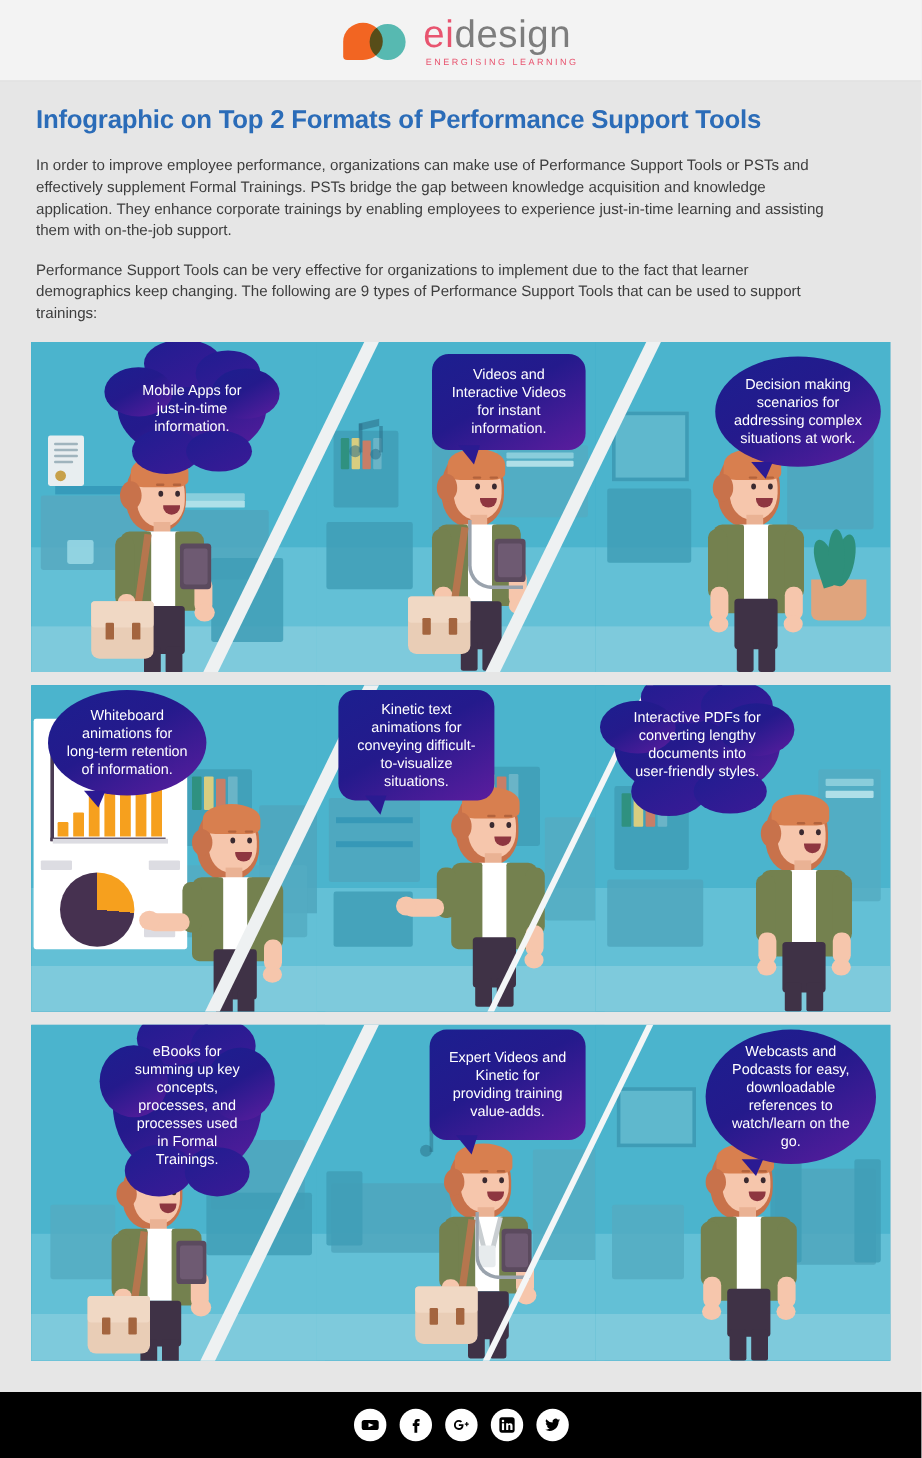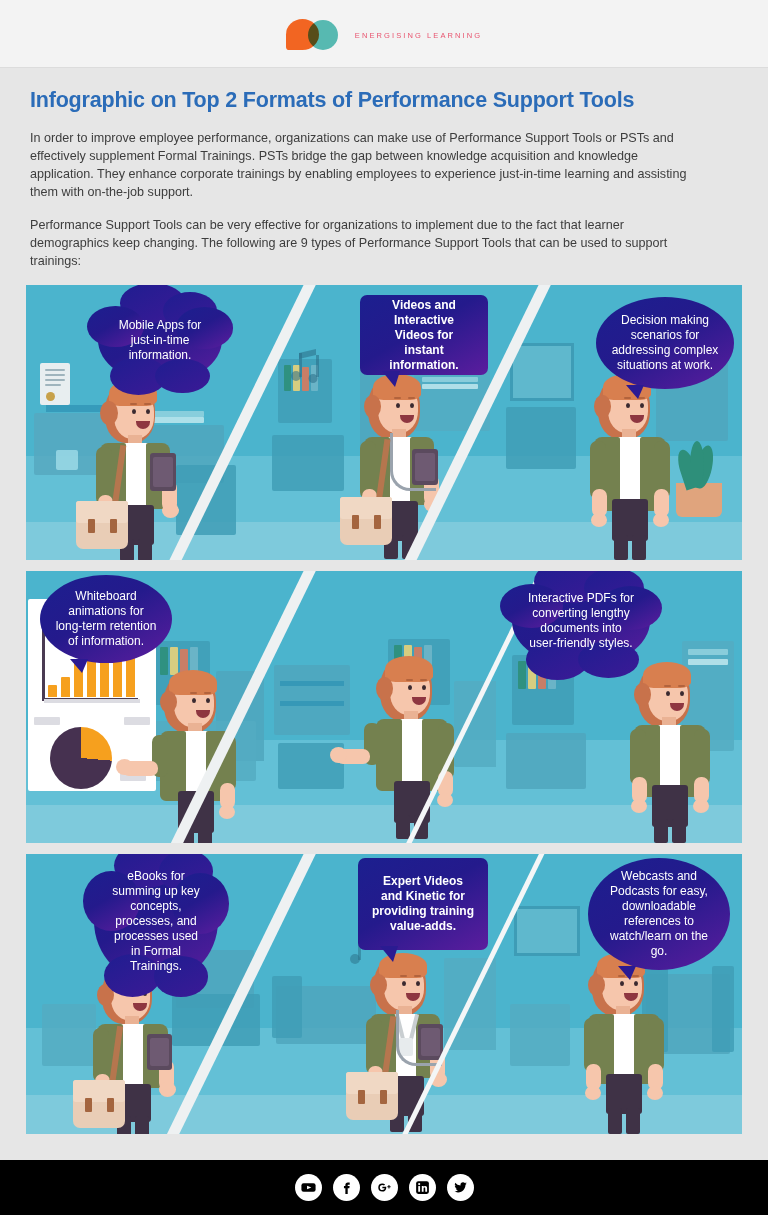--- a/index.html
+++ b/index.html
@@ -244,21 +244,21 @@
     width: 46%; height: 48%;
     right: -9%; top: 12%;
   }
   .bubble-lobe {
     position: absolute;
     border-radius: 50%;
     background: linear-gradient(150deg, #1f1d90 0%, #3b1a96 100%);
     z-index: -1;
   }
   
-  .bubble.rect { border-radius: 7px; font-weight: bold; }
+  .bubble.rect { border-radius: 14px; }
   .bubble.rect .tail {
     position: absolute;
     bottom: -12px; left: 22px;
     width: 0; height: 0;
     border-left: 13px solid transparent;
     border-right: 5px solid transparent;
     border-top: 16px solid #2a1b91;
   }
   
   .bubble.oval { border-radius: 50%; }
@@ -299,20 +299,21 @@
 </head>
 <body>
 
 <div class="logo-bar">
   <div class="logo">
     <div class="logo-marks">
       <div class="logo-blob-orange"></div>
       <div class="logo-blob-teal"></div>
     </div>
     <div class="logo-text-wrap">
+      <div class="logo-word"><span class="ei">ei</span><span class="design">design</span></div>
       <div class="logo-tag">ENERGISING LEARNING</div>
     </div>
   </div>
 </div>
 
 <div class="content-top">
   <div class="page-title">Infographic on Top 2 Formats of Performance Support Tools</div>
   <div class="intro-p">In order to improve employee performance, organizations can make use of Performance Support Tools or PSTs and effectively supplement Formal Trainings. PSTs bridge the gap between knowledge acquisition and knowledge application. They enhance corporate trainings by enabling employees to experience just-in-time learning and assisting them with on-the-job support.</div>
   <div class="intro-p">Performance Support Tools can be very effective for organizations to implement due to the fact that learner demographics keep changing. The following are 9 types of Performance Support Tools that can be used to support trainings:</div>
 </div>
@@ -583,20 +584,24 @@
         <div class="ch-jacket-r" style="left:72px; top:66px; width:26px; height:72px;"></div>
         <div class="ch-arm" style="left:14px; top:70px; width:16px; height:42px;"></div>
         <div class="ch-forearm" style="left:-14px; top:96px; width:34px; height:15px;"></div>
         <div class="ch-hand" style="left:-20px; top:94px; width:17px; height:16px;"></div>
         <div class="ch-arm" style="left:88px; top:70px; width:16px; height:56px;"></div>
         <div class="ch-forearm" style="left:88px; top:118px; width:15px; height:26px;"></div>
         <div class="ch-hand" style="left:87px; top:140px; width:16px; height:14px;"></div>
         <div class="ch-pants" style="left:44px; top:128px; width:36px; height:42px;"></div>
         <div class="ch-leg" style="left:46px; top:162px; width:14px; height:24px;"></div>
         <div class="ch-leg" style="left:64px; top:162px; width:14px; height:24px;"></div>
+      </div>
+      <div class="bubble rect" style="left:18px; top:4px; width:130px; height:92px;">
+        <span>Kinetic text animations for conveying difficult-to-visualize situations.</span>
+        <div class="tail"></div>
       </div>
     </div>
 
     <div class="panel p3">
       <div class="bg">
         <div class="bg-wall"></div>
         <div class="bg-floor"></div>
         <div class="bg-floor2"></div>
         <div class="cabinet" style="left:16px; top:84px; width:62px; height:70px; background:#3f9db6;"></div>
         <div class="book" style="left:22px; top:90px; width:8px; height:28px; background:#2e8f7a;"></div>

